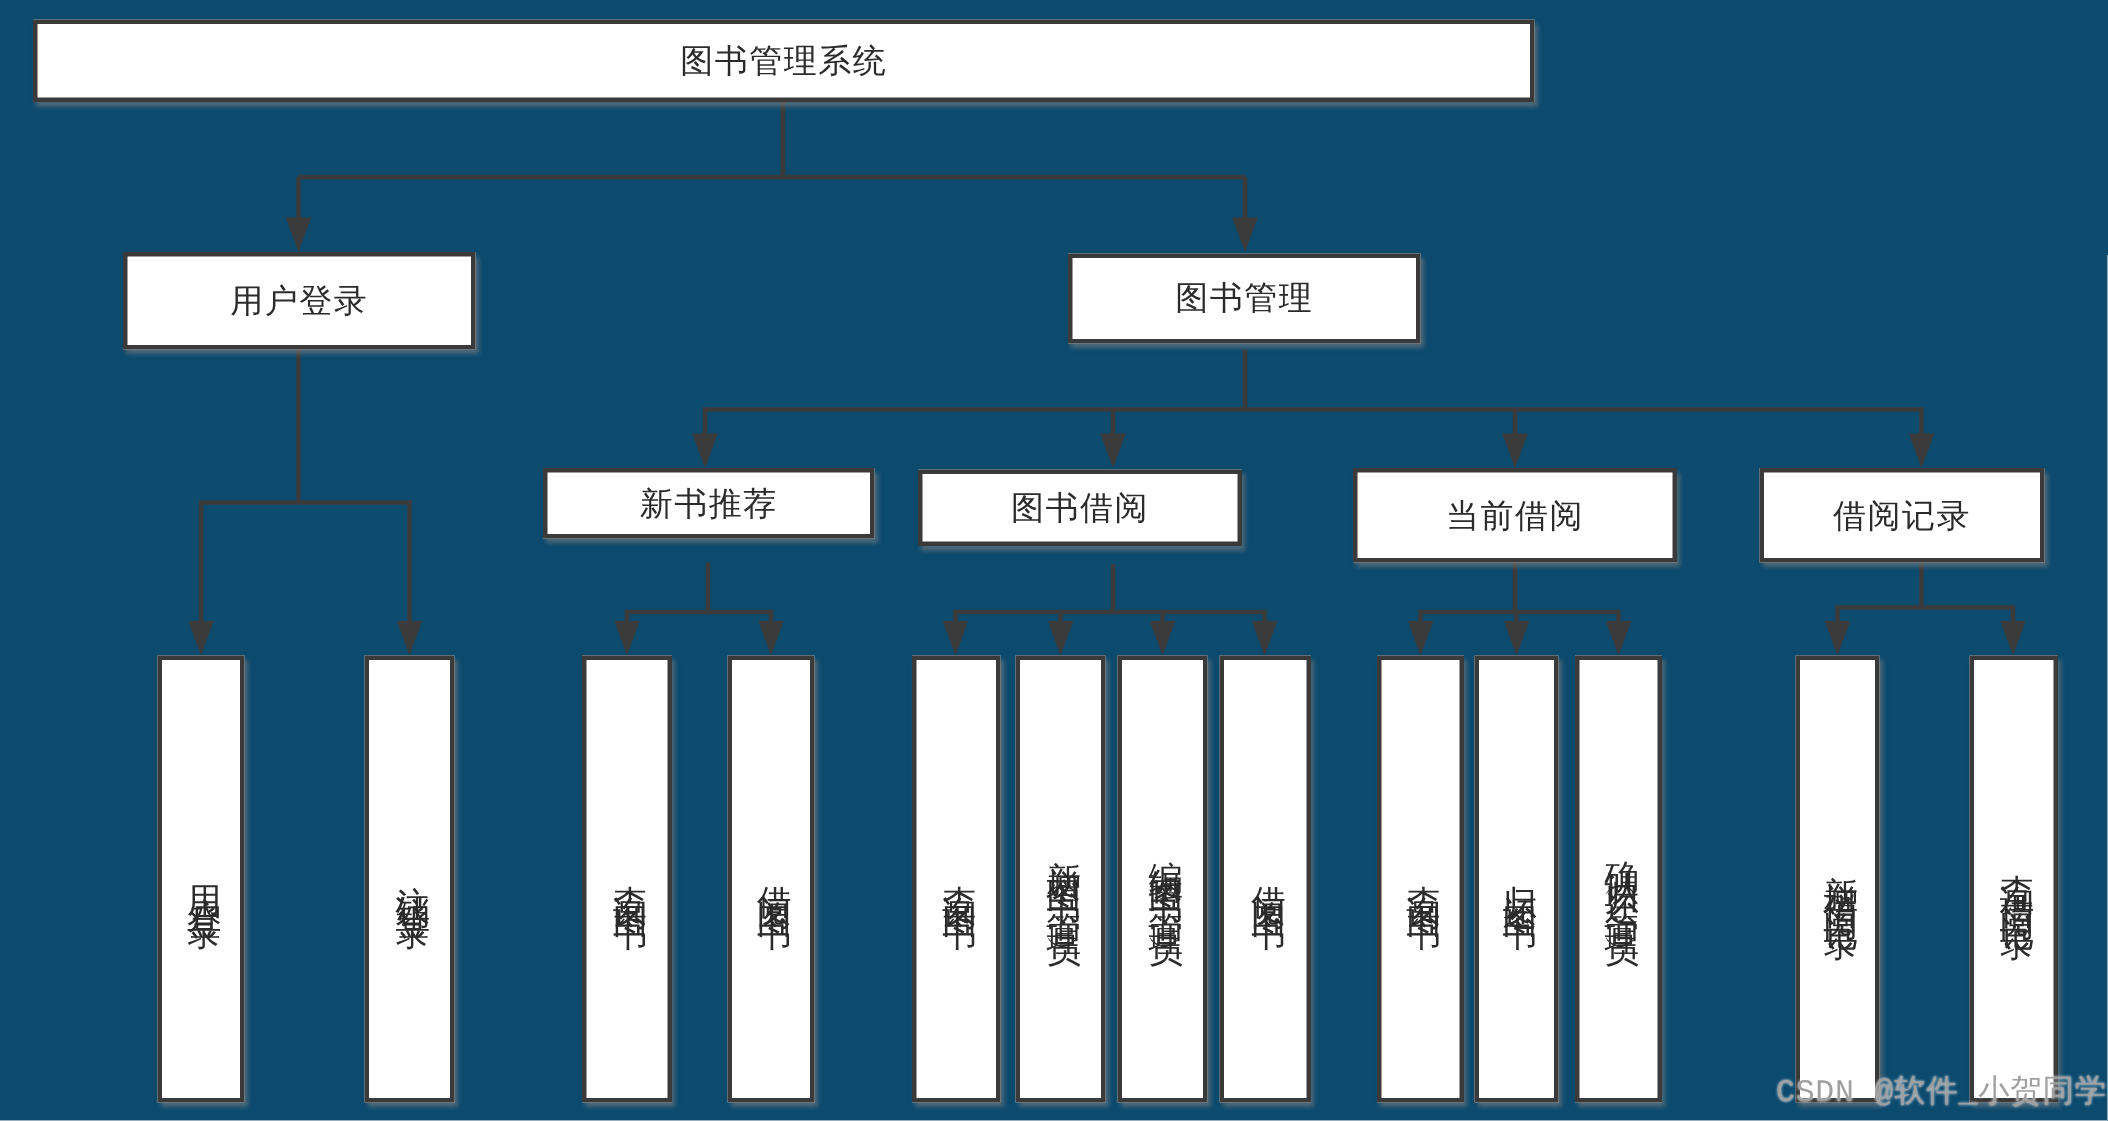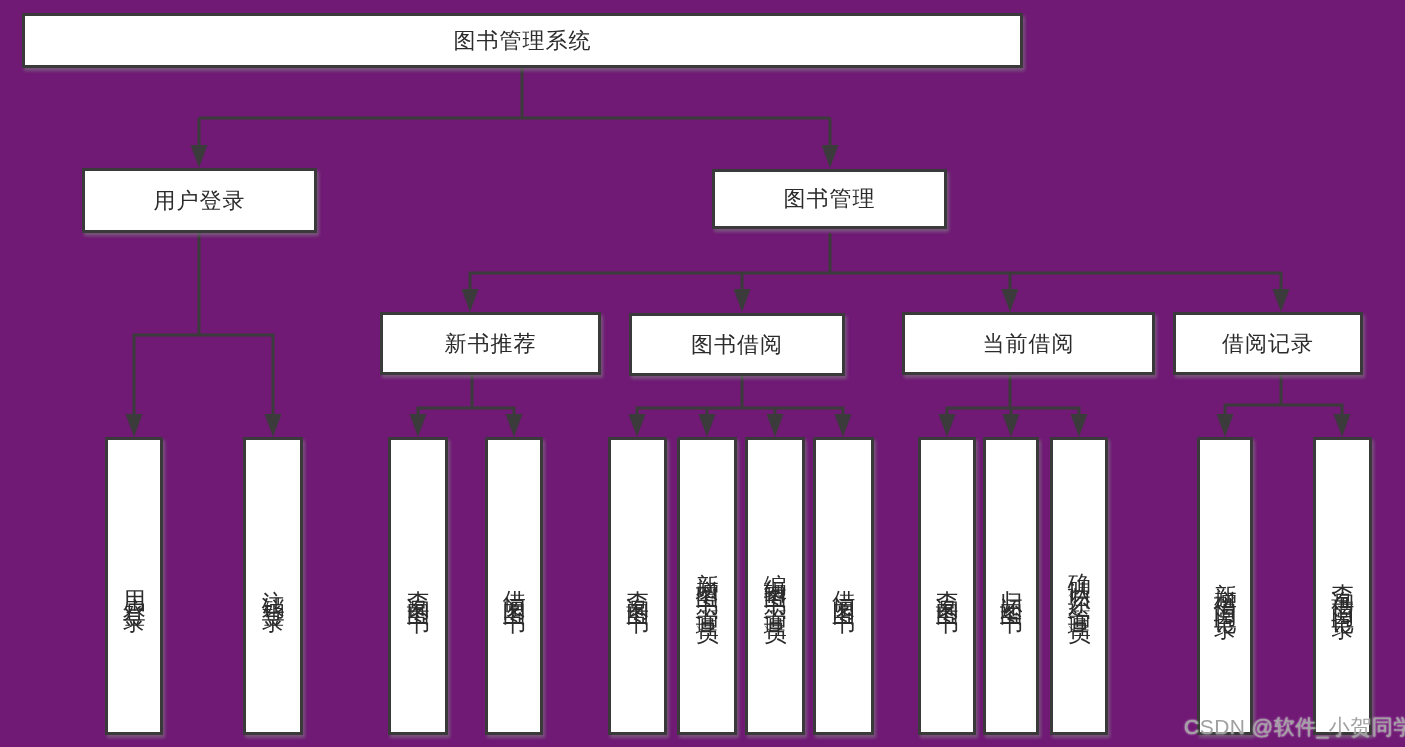--- a/index.html
+++ b/index.html
@@ -1,21 +1,21 @@
 <!DOCTYPE html>
 <html><head>
 <meta charset="utf-8">
 <style>
   html, body { margin: 0; padding: 0; background: #ffffff; }
   .canvas {
     position: relative;
     width: 1405px;
     height: 747px;
-    background: #701a75;
-    font-family: Liberation Sans, sans-serif;
+    background: #0c4a6e;
+    font-family: Liberation Mono, monospace;
     overflow: hidden;
   }
   .connectors {
     position: absolute;
     left: 0; top: 0;
     width: 1405px; height: 747px;
   }
   .node {
     position: absolute;
     box-sizing: border-box;
@@ -96,23 +96,23 @@
       <polygon points="1070.5,414 1087.5,414 1079,437" fill="#3b3b3b"></polygon>
       <polygon points="1216.5,414 1233.5,414 1225,437" fill="#3b3b3b"></polygon>
       <polygon points="1333.5,414 1350.5,414 1342,437" fill="#3b3b3b"></polygon>
     </svg>
 
   <div class="node" style="left:22px;top:13px;width:1001px;height:55px">图书管理系统</div>
 
   <div class="node" style="left:82px;top:168px;width:235px;height:65px">用户登录</div>
   <div class="node" style="left:712px;top:169px;width:235px;height:60px">图书管理</div>
 
-  <div class="node" style="left:380px;top:312px;width:221px;height:63px">新书推荐</div>
-  <div class="node" style="left:629px;top:313px;width:216px;height:63px">图书借阅</div>
-  <div class="node" style="left:902px;top:312px;width:253px;height:63px">当前借阅</div>
+  <div class="node" style="left:362px;top:312px;width:221px;height:47px">新书推荐</div>
+  <div class="node" style="left:612px;top:313px;width:216px;height:51px">图书借阅</div>
+  <div class="node" style="left:902px;top:312px;width:216px;height:63px">当前借阅</div>
   <div class="node" style="left:1173px;top:312px;width:190px;height:63px">借阅记录</div>
 
   <div class="node leaf" style="left:105px;top:437px;width:58px;height:298px">
     <span>用户登录</span>
   </div>
   <div class="node leaf" style="left:243px;top:437px;width:60px;height:298px">
     <span>注销登录</span>
   </div>
 
   <div class="node leaf" style="left:388px;top:437px;width:60px;height:298px">

